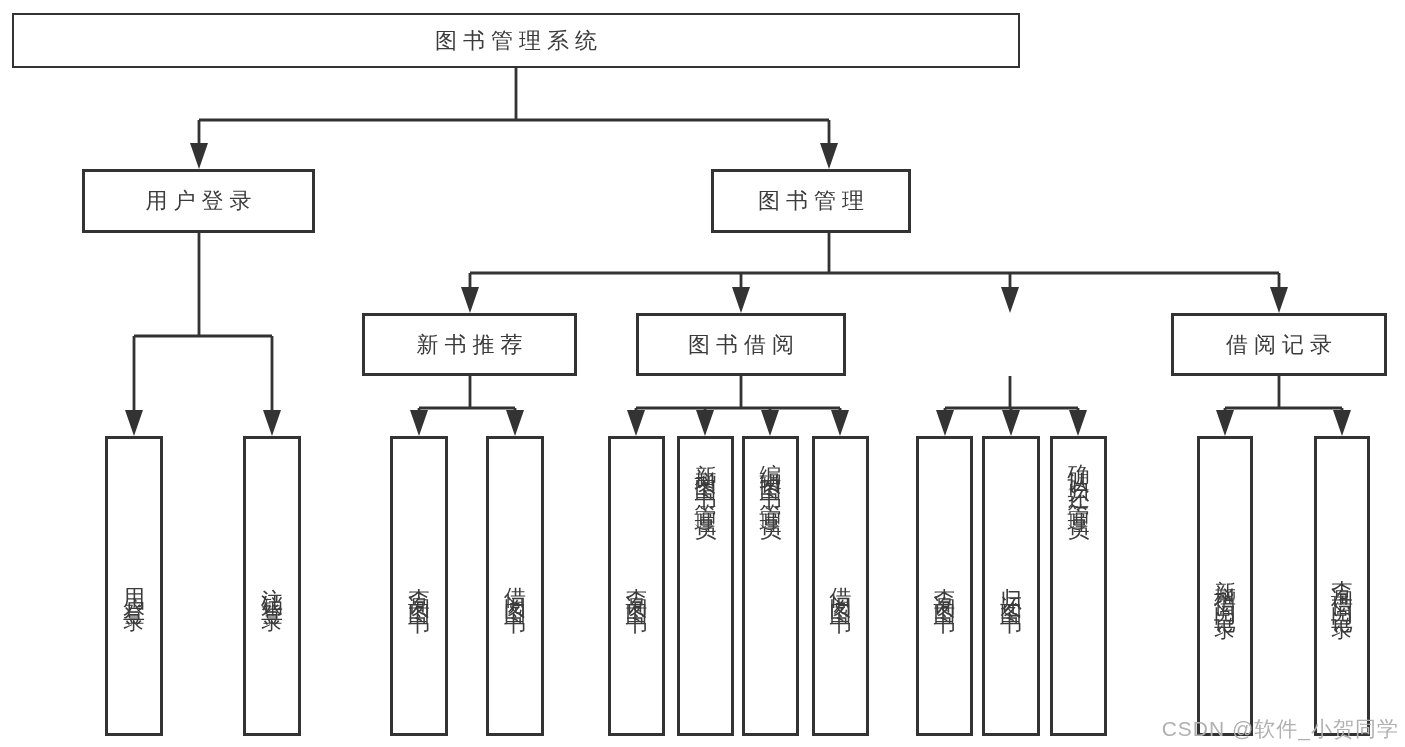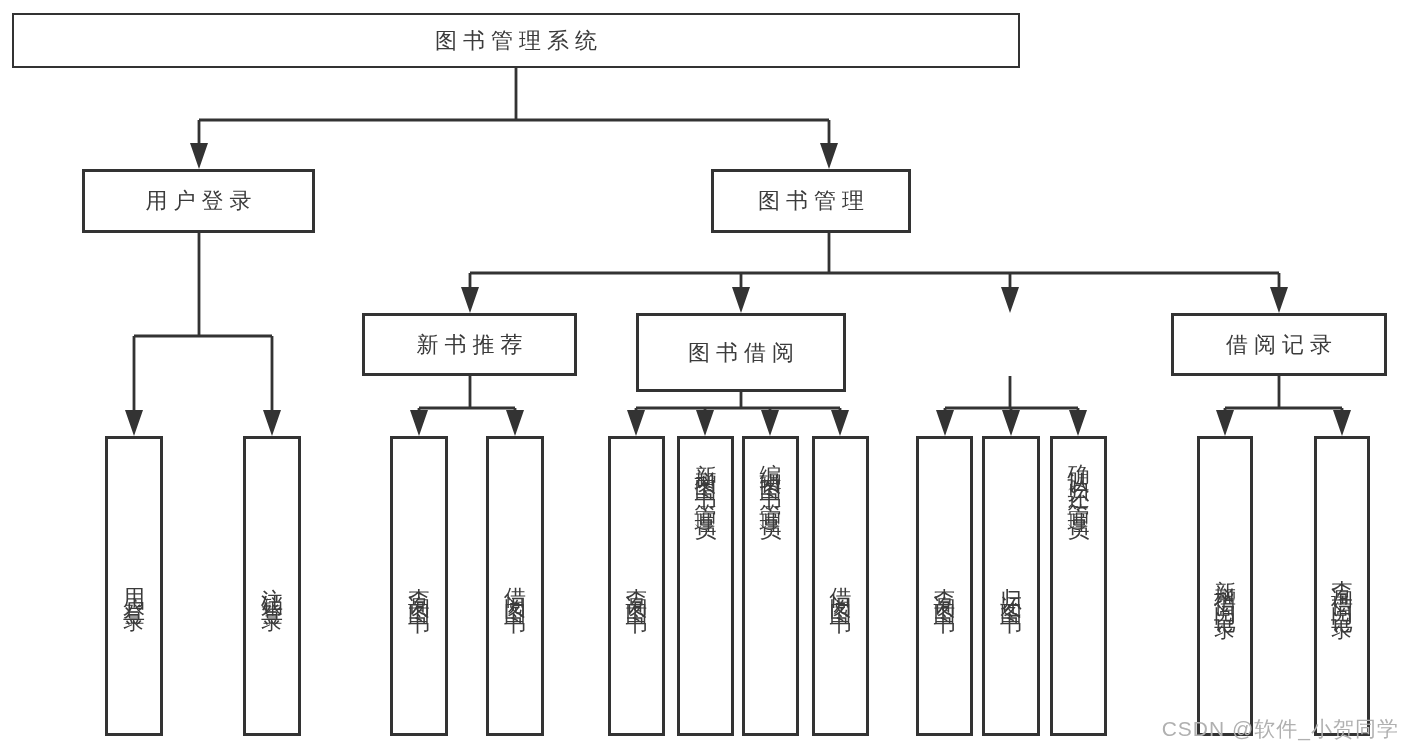--- a/index.html
+++ b/index.html
@@ -109,21 +109,21 @@
   <div class="node h" style="left:82px;top:169px;width:233px;height:64px">
     <span class="lbl">用户登录</span>
   </div>
   <div class="node h" style="left:711px;top:169px;width:200px;height:64px">
     <span class="lbl">图书管理</span>
   </div>
 
   <div class="node h" style="left:362px;top:313px;width:215px;height:63px">
     <span class="lbl">新书推荐</span>
   </div>
-  <div class="node h" style="left:636px;top:313px;width:210px;height:79px">
+  <div class="node h" style="left:636px;top:313px;width:210px;height:63px">
     <span class="lbl">图书借阅</span>
   </div>
   <div class="node h" style="left:1171px;top:313px;width:216px;height:63px">
     <span class="lbl">借阅记录</span>
   </div>
 
   <div class="node v" style="left:105px;top:436px;width:58px;height:300px">
     <span class="vlbl">用户登录</span>
   </div>
   <div class="node v" style="left:243px;top:436px;width:58px;height:300px">

